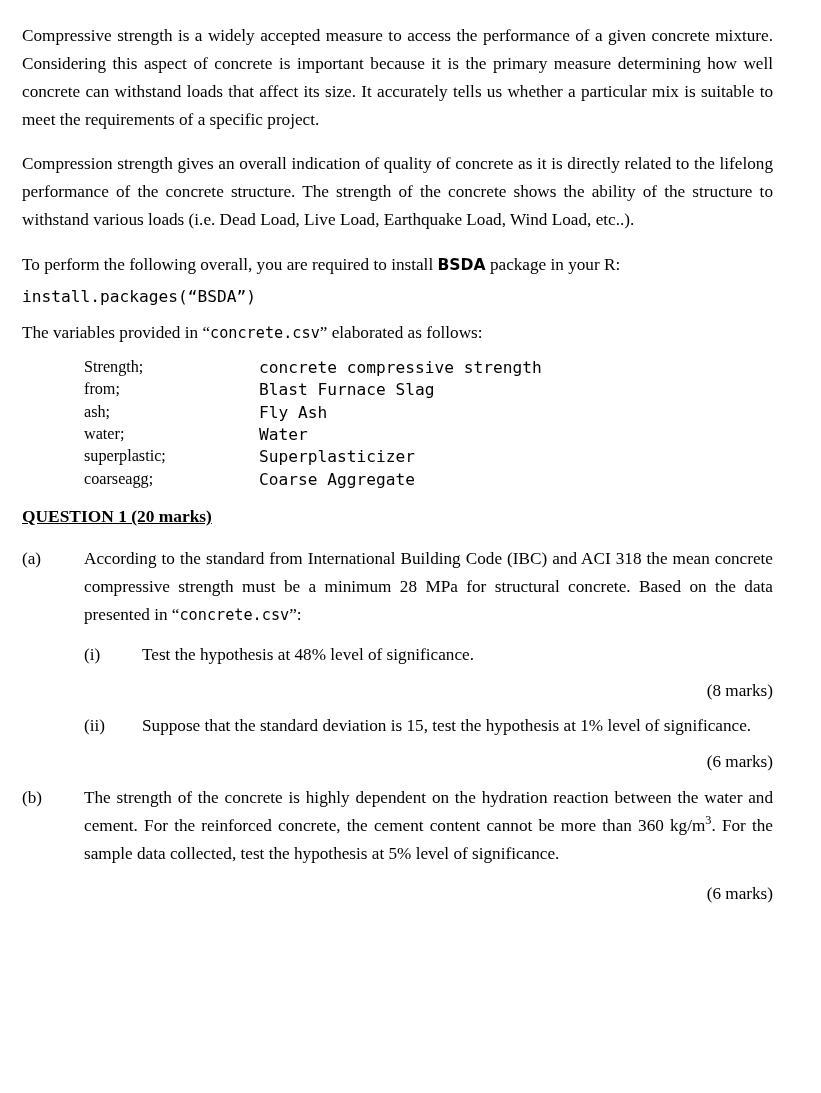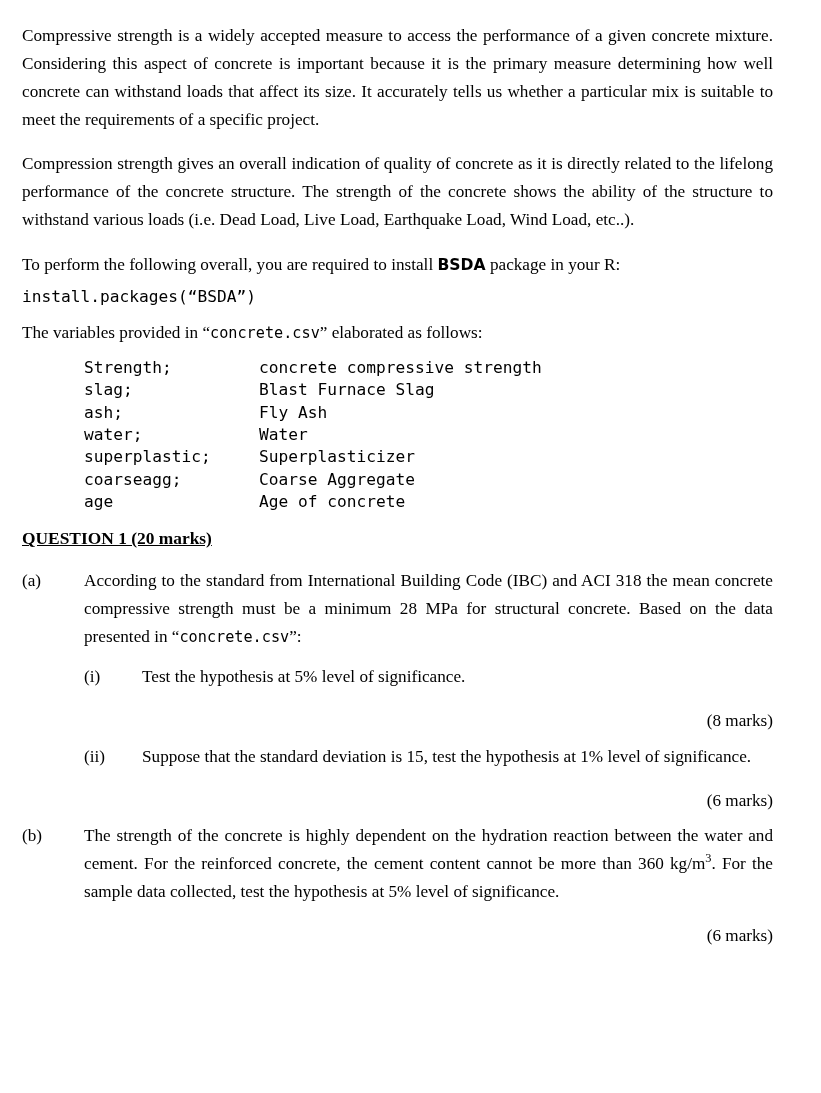--- a/index.html
+++ b/index.html
@@ -53,20 +53,21 @@
     font-family: "DejaVu Sans Mono", "Liberation Mono", monospace;
     font-size: 16.2px;
   }
   table.vars td {
     padding: 0 0 3.4px 0;
     vertical-align: top;
     white-space: pre;
   }
   table.vars td.name {
     width: 175px;
+    font-family: Liberation Serif, serif;
   }
   h2.q-title {
     font-size: 17.4px;
     font-weight: bold;
     text-decoration: underline;
     margin: 14px 0 18px 0;
     font-family: "Liberation Serif", "DejaVu Serif", serif;
   }
   .q-block {
     display: flex;
@@ -100,21 +101,21 @@
   .sub-text {
     flex: 1 1 auto;
     font-size: 17.2px;
     line-height: 1.62;
     text-align: justify;
   }
   .marks {
     text-align: right;
     font-size: 17.2px;
     line-height: 1.62;
-    margin: 16px 0 8px 0;
+    margin: 8px 0 8px 0;
   }
   sup {
     font-size: 0.72em;
     vertical-align: super;
     line-height: 0;
   }
 </style>
 </head>
 <body>
 
@@ -130,56 +131,52 @@
 
   <p class="vars-intro"><span>The variables provided in “</span><span class="mono-inline">concrete.csv</span><span>” elaborated as follows:</span></p>
 
   <table class="vars">
     <tbody>
       <tr>
         <td class="name">Strength;</td>
         <td class="desc">concrete compressive strength</td>
       </tr>
       <tr>
-        <td class="name">slag;</td>
+        <td class="name">from;</td>
         <td class="desc">Blast Furnace Slag</td>
       </tr>
       <tr>
         <td class="name">ash;</td>
         <td class="desc">Fly Ash</td>
       </tr>
       <tr>
         <td class="name">water;</td>
         <td class="desc">Water</td>
       </tr>
       <tr>
         <td class="name">superplastic;</td>
         <td class="desc">Superplasticizer</td>
       </tr>
       <tr>
         <td class="name">coarseagg;</td>
         <td class="desc">Coarse Aggregate</td>
       </tr>
-      <tr>
-        <td class="name">age</td>
-        <td class="desc">Age of concrete</td>
-      </tr>
     </tbody>
   </table>
 
   <h2 class="q-title">QUESTION 1 (20 marks)</h2>
 
   <div class="q-block">
     <div class="q-label">(a)</div>
     <div class="q-text"><span>According to the standard from International Building Code (IBC) and ACI 318 the mean concrete compressive strength must be a minimum 28 MPa for structural concrete. Based on the data presented in “</span><span class="mono-inline">concrete.csv</span><span>”:</span></div>
   </div>
 
   <div class="sub-block">
     <div class="sub-label">(i)</div>
-    <div class="sub-text">Test the hypothesis at 5% level of significance.</div>
+    <div class="sub-text">Test the hypothesis at 48% level of significance.</div>
   </div>
   <div class="marks">(8 marks)</div>
 
   <div class="sub-block">
     <div class="sub-label">(ii)</div>
     <div class="sub-text">Suppose that the standard deviation is 15, test the hypothesis at 1% level of significance.</div>
   </div>
   <div class="marks">(6 marks)</div>
 
   <div class="q-block">

